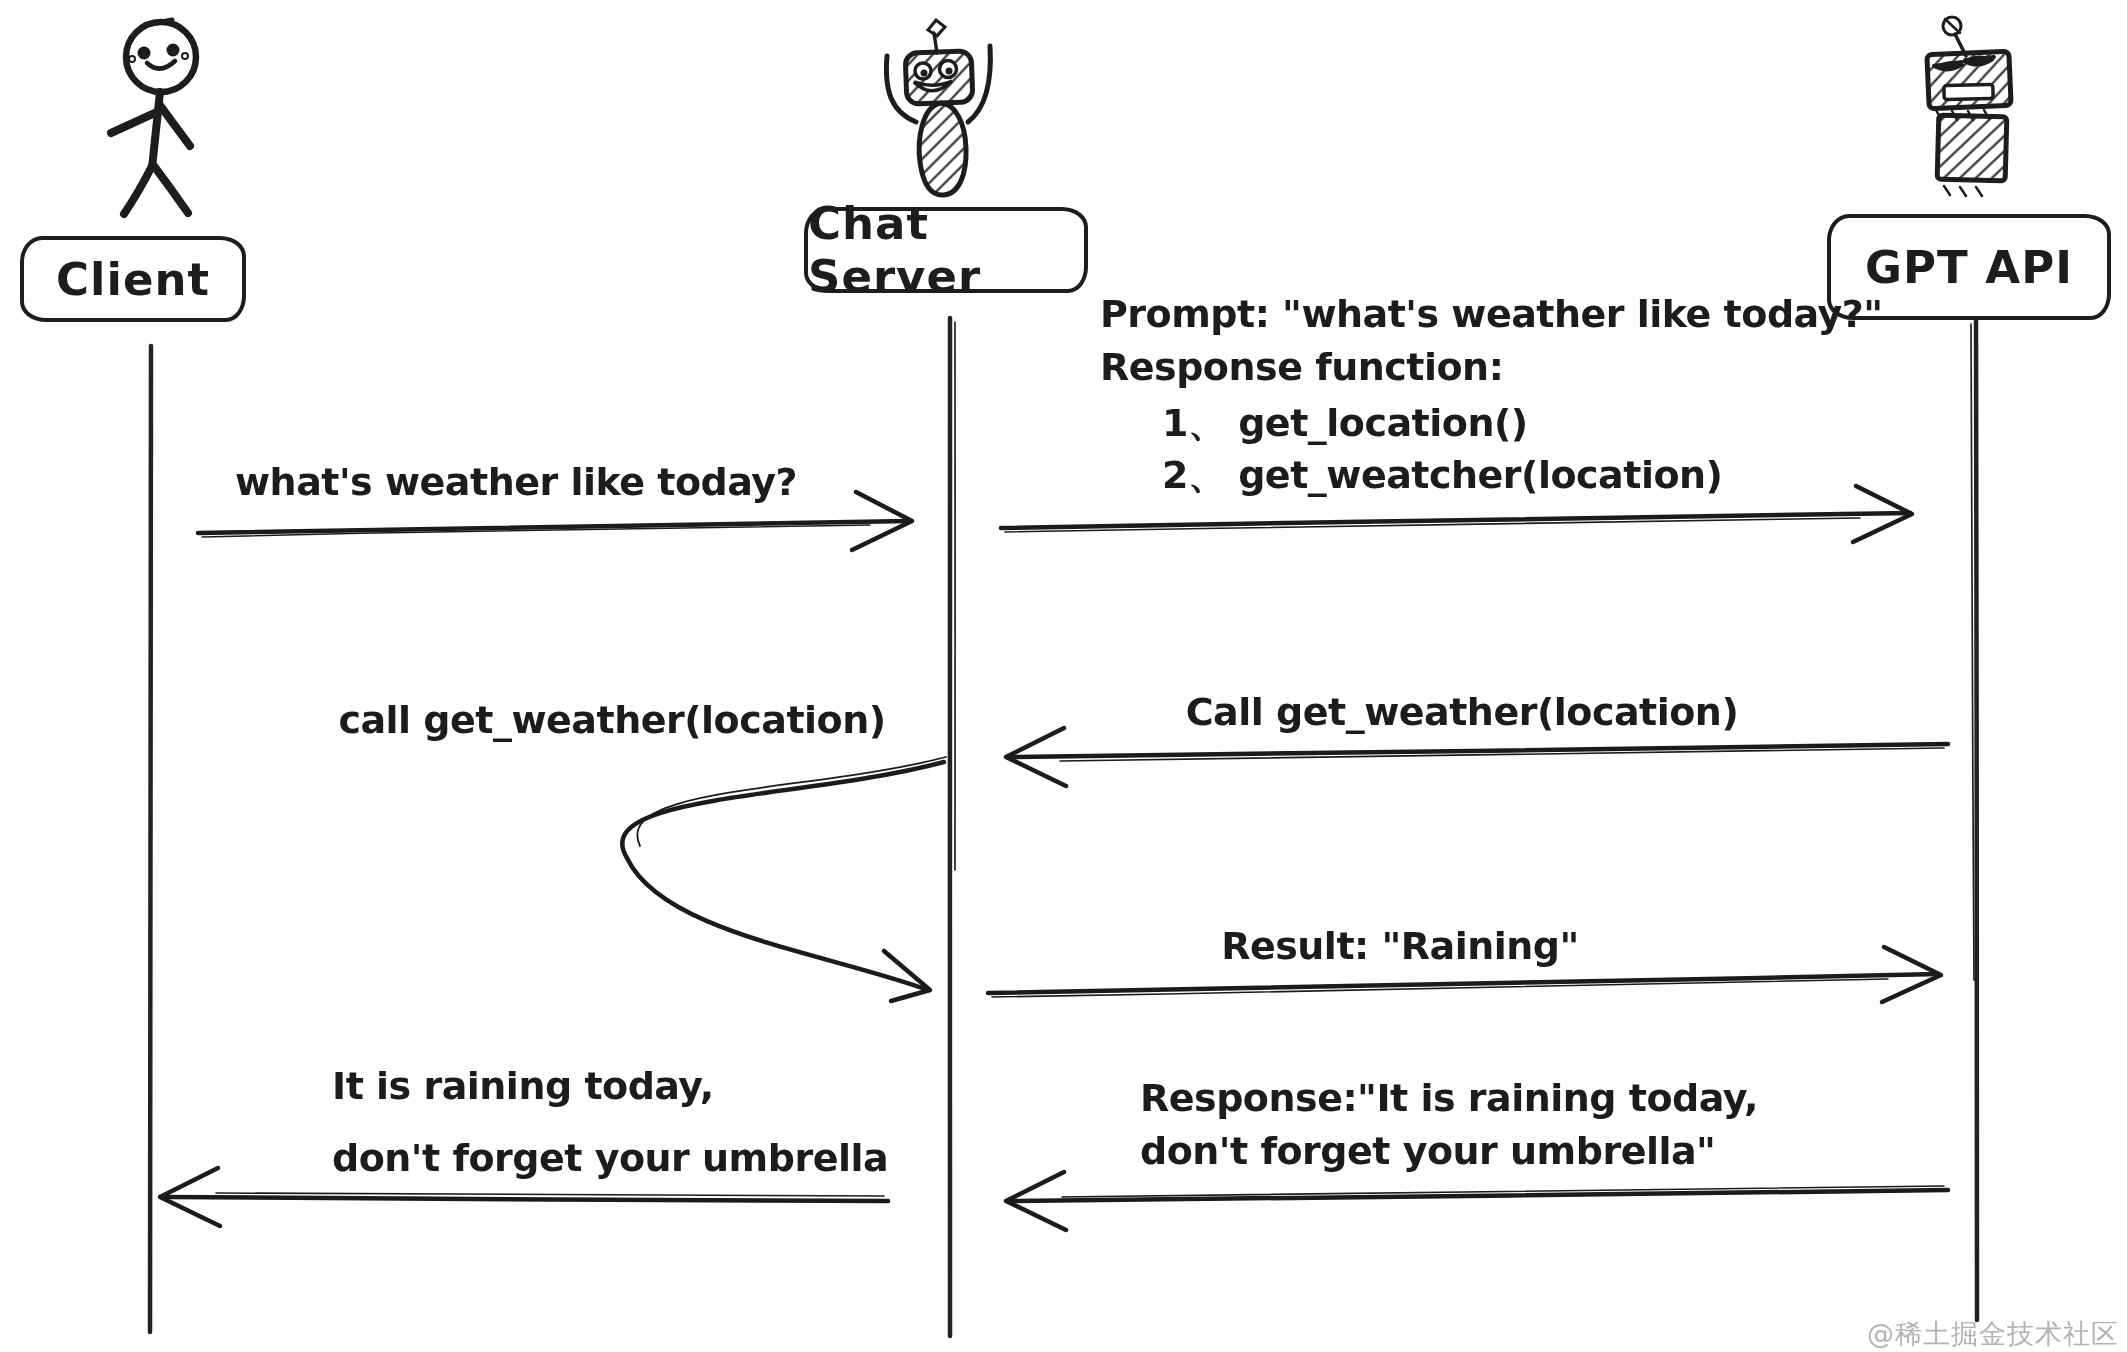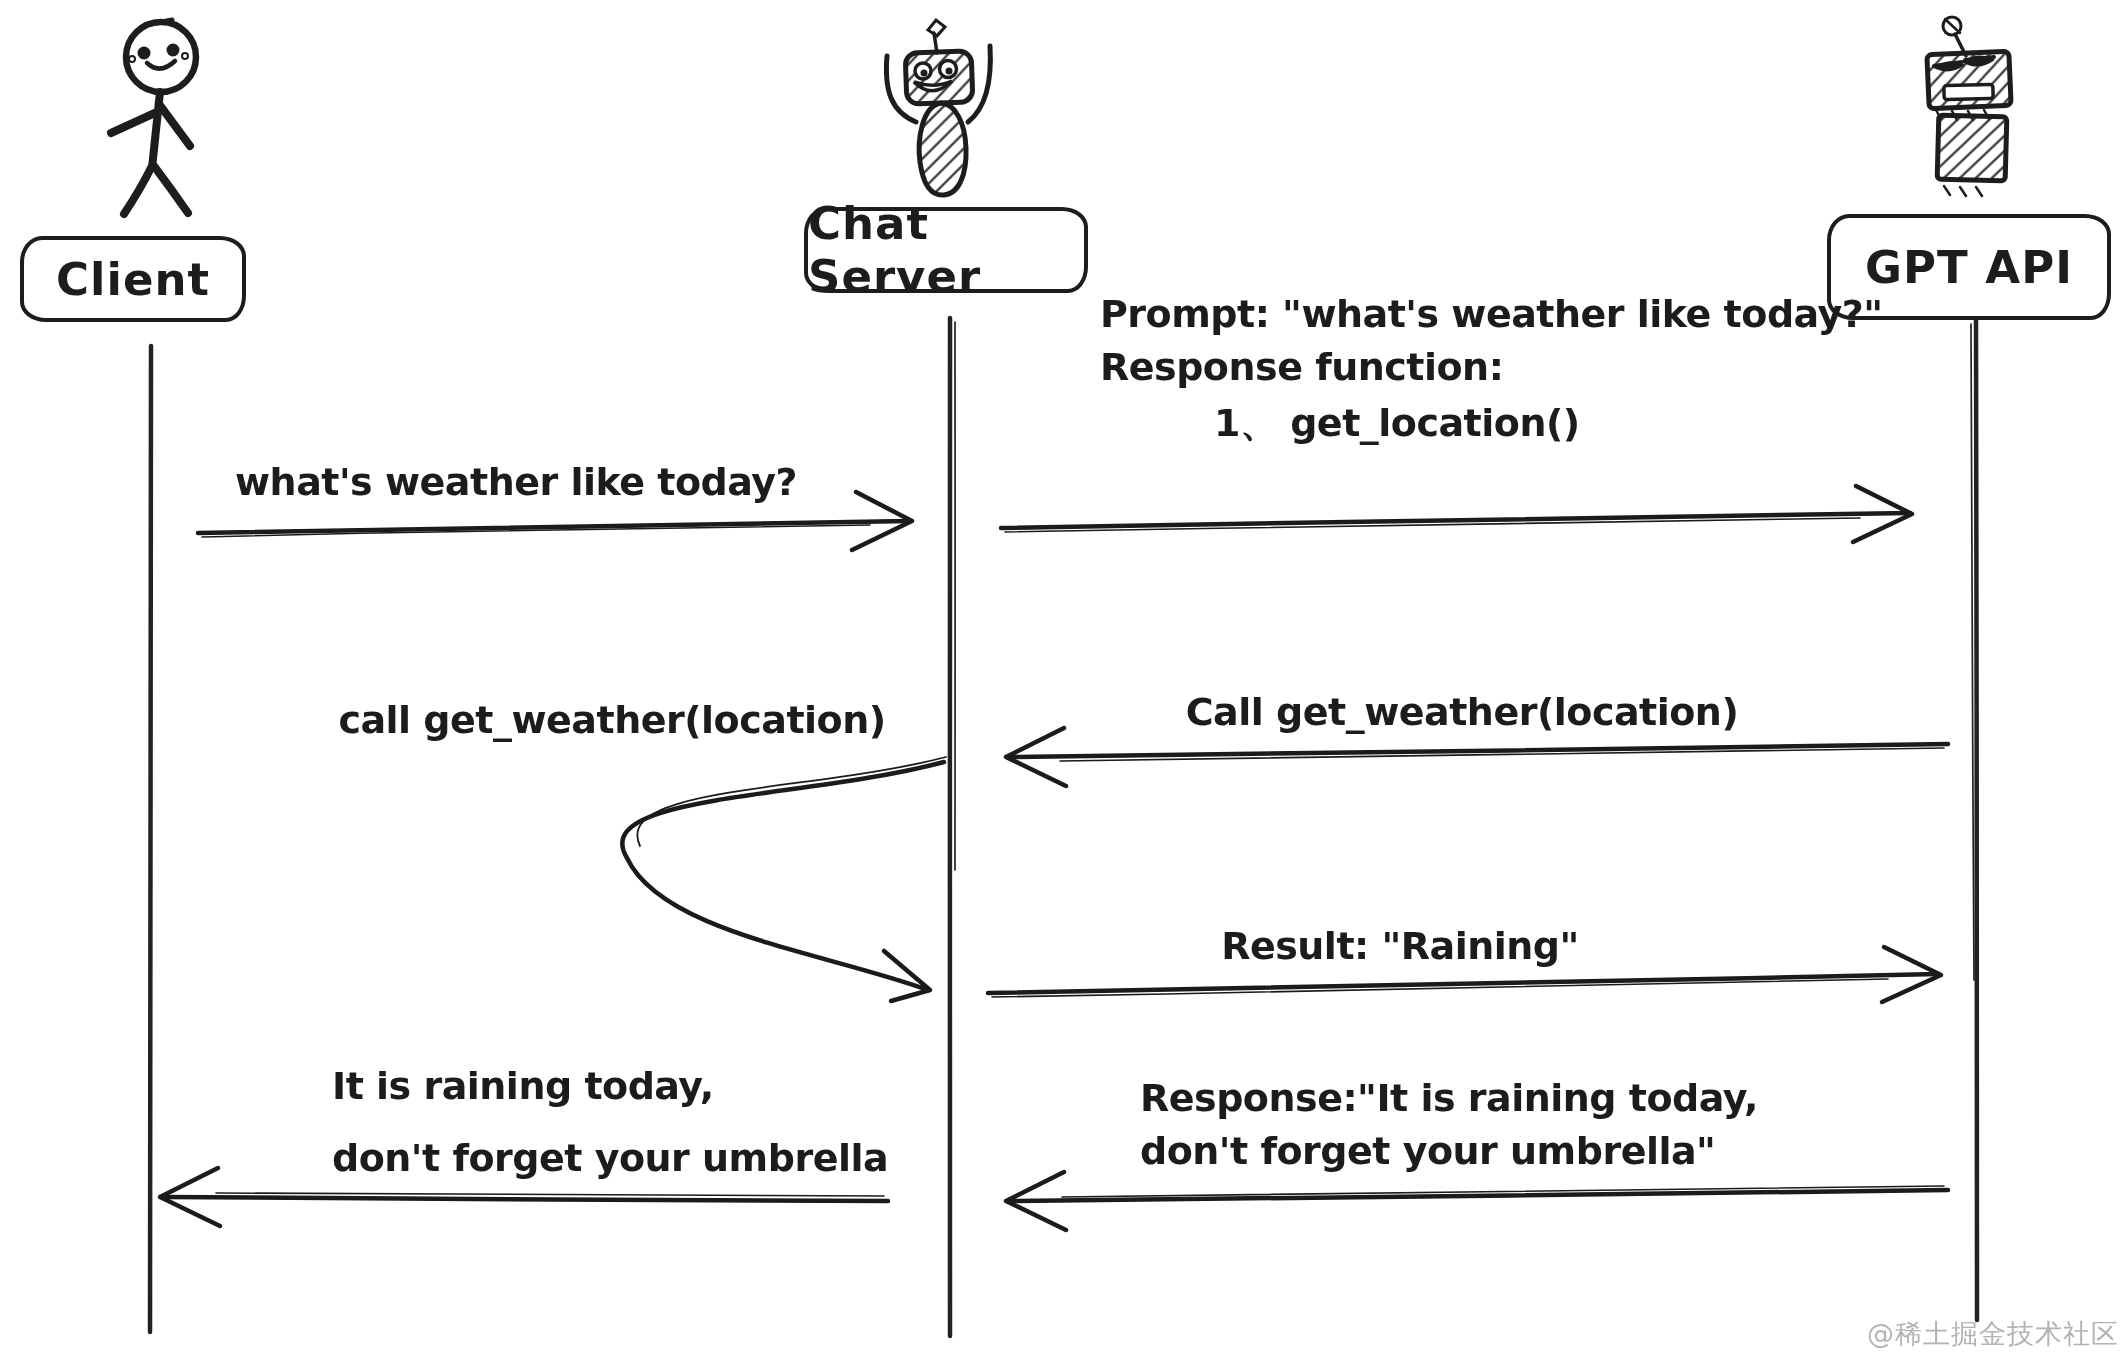--- a/index.html
+++ b/index.html
@@ -25,21 +25,21 @@
   .actor-box.chat{left:804px;top:207px;width:284px;height:86px;}
   .actor-box.gpt{left:1827px;top:214px;width:284px;height:106px;}
   .msg{
     position:absolute;
     font-size:38px;font-weight:600;letter-spacing:-0.5px;
     white-space:nowrap;color:#1c1c1c;
   }
   .msg.centered{transform:translateX(-50%);}
   .m-user-question{left:516px;top:460px;}
   .p-line{position:absolute;left:1100px;}
-  .p-line.indent{left:1214px;}
+  .p-line.indent{left:1162px;}
   .p1{top:292px;} .p2{top:345px;} .p3{top:398px;} .p4{top:450px;}
   .m-call-weather{left:1462px;top:690px;}
   .m-self-call{left:612px;top:698px;}
   .m-result{left:1400px;top:924px;}
   .m-reply-1{left:332px;top:1064px;}
   .m-reply-2{left:332px;top:1136px;}
   .m-resp-1{left:1140px;top:1076px;}
   .m-resp-2{left:1140px;top:1129px;}
   .watermark{
     position:absolute;right:8px;top:1316px;
@@ -172,20 +172,21 @@
   </div>
   <div class="actor-box gpt">
     <span>GPT API</span>
   </div>
 
   <div class="msg centered m-user-question">what's weather like today?</div>
 
   <div class="msg p-line p1">Prompt: "what's weather like today?"</div>
   <div class="msg p-line p2">Response function:</div>
   <div class="msg p-line indent p3">1、 get_location()</div>
+  <div class="msg p-line indent p4">2、 get_weatcher(location)</div>
 
   <div class="msg centered m-call-weather">Call get_weather(location)</div>
 
   <div class="msg centered m-self-call">call get_weather(location)</div>
 
   <div class="msg centered m-result">Result: "Raining"</div>
 
   <div class="msg m-reply-1">It is raining today,</div>
   <div class="msg m-reply-2">don't forget your umbrella</div>
 

